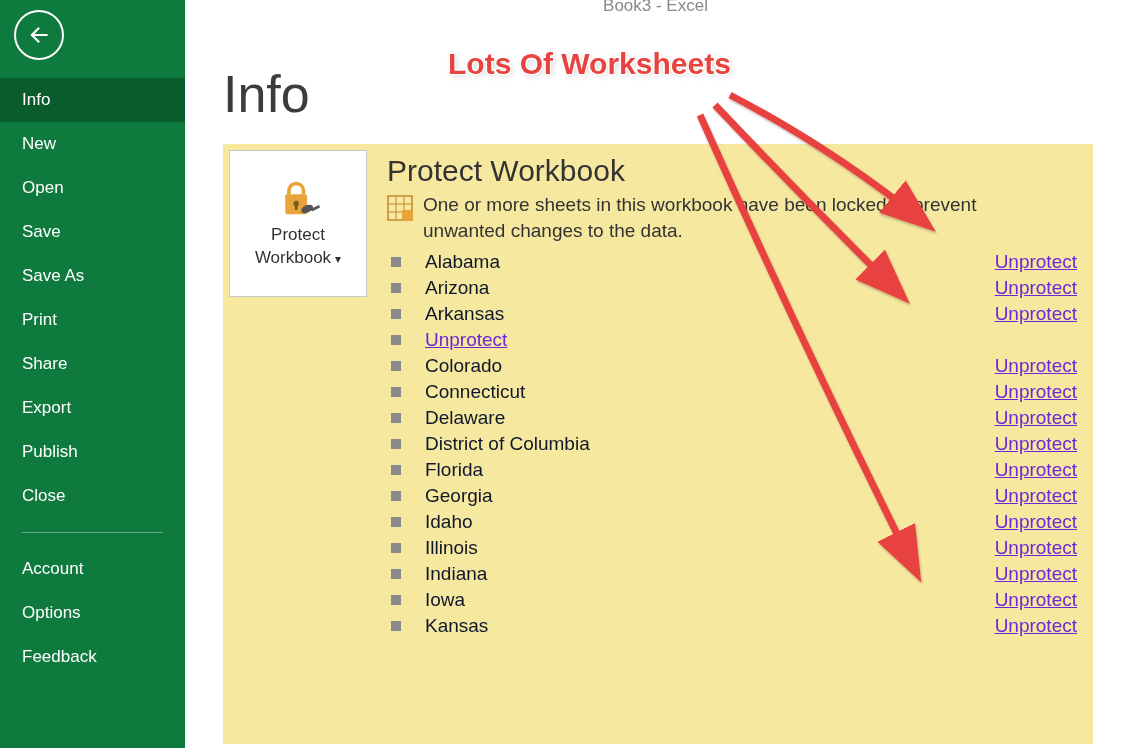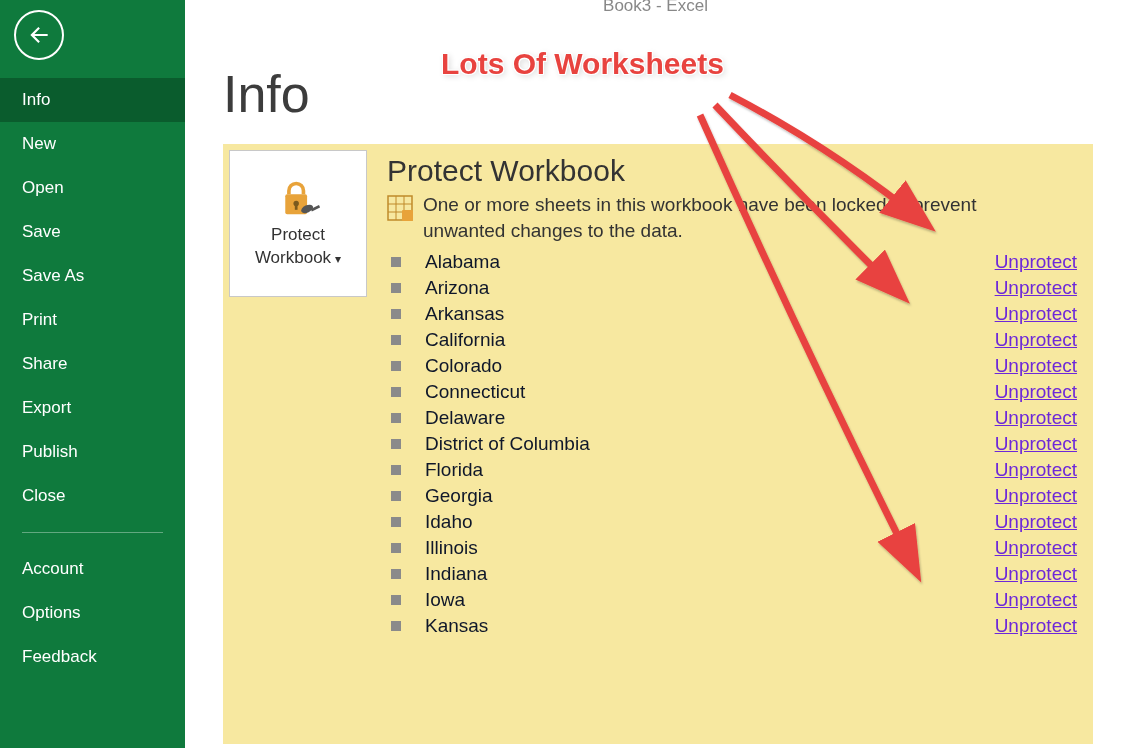--- a/index.html
+++ b/index.html
@@ -222,21 +222,20 @@
               <div class="sheet-name">Arizona</div>
               <div class="unprotect">Unprotect</div>
             </div>
             <div class="sheet-row">
               <div class="bullet"></div>
               <div class="sheet-name">Arkansas</div>
               <div class="unprotect">Unprotect</div>
             </div>
             <div class="sheet-row">
               <div class="bullet"></div>
-              <div class="sheet-name">California</div>
               <div class="unprotect">Unprotect</div>
             </div>
             <div class="sheet-row">
               <div class="bullet"></div>
               <div class="sheet-name">Colorado</div>
               <div class="unprotect">Unprotect</div>
             </div>
             <div class="sheet-row">
               <div class="bullet"></div>
               <div class="sheet-name">Connecticut</div>
@@ -284,21 +283,21 @@
             </div>
             <div class="sheet-row">
               <div class="bullet"></div>
               <div class="sheet-name">Kansas</div>
               <div class="unprotect">Unprotect</div>
             </div>
           </div>
       </div>
     </div>
 
-    <div class="anno-label" style="left:256px; top:47px;">Lots Of Worksheets</div>
+    <div class="anno-label" style="left:263px; top:47px;">Lots Of Worksheets</div>
     <svg class="arrows" width="1126" height="748">
       <defs>
         <marker id="ah" markerWidth="10" markerHeight="10" refX="6" refY="3" orient="auto">
           <path d="M0,0 L8,3 L0,6 Z" fill="#e8433f"></path>
         </marker>
         <filter id="sh">
             <feDropShadow dx="1" dy="2" stdDeviation="1" flood-color="rgba(0,0,0,.25)"></feDropShadow>
           </filter>
       </defs>
       <path d="M545 95 Q650 150 740 223" stroke="#e8433f" stroke-width="7" fill="none" marker-end="url(#ah)" filter="url(#sh)"></path>

